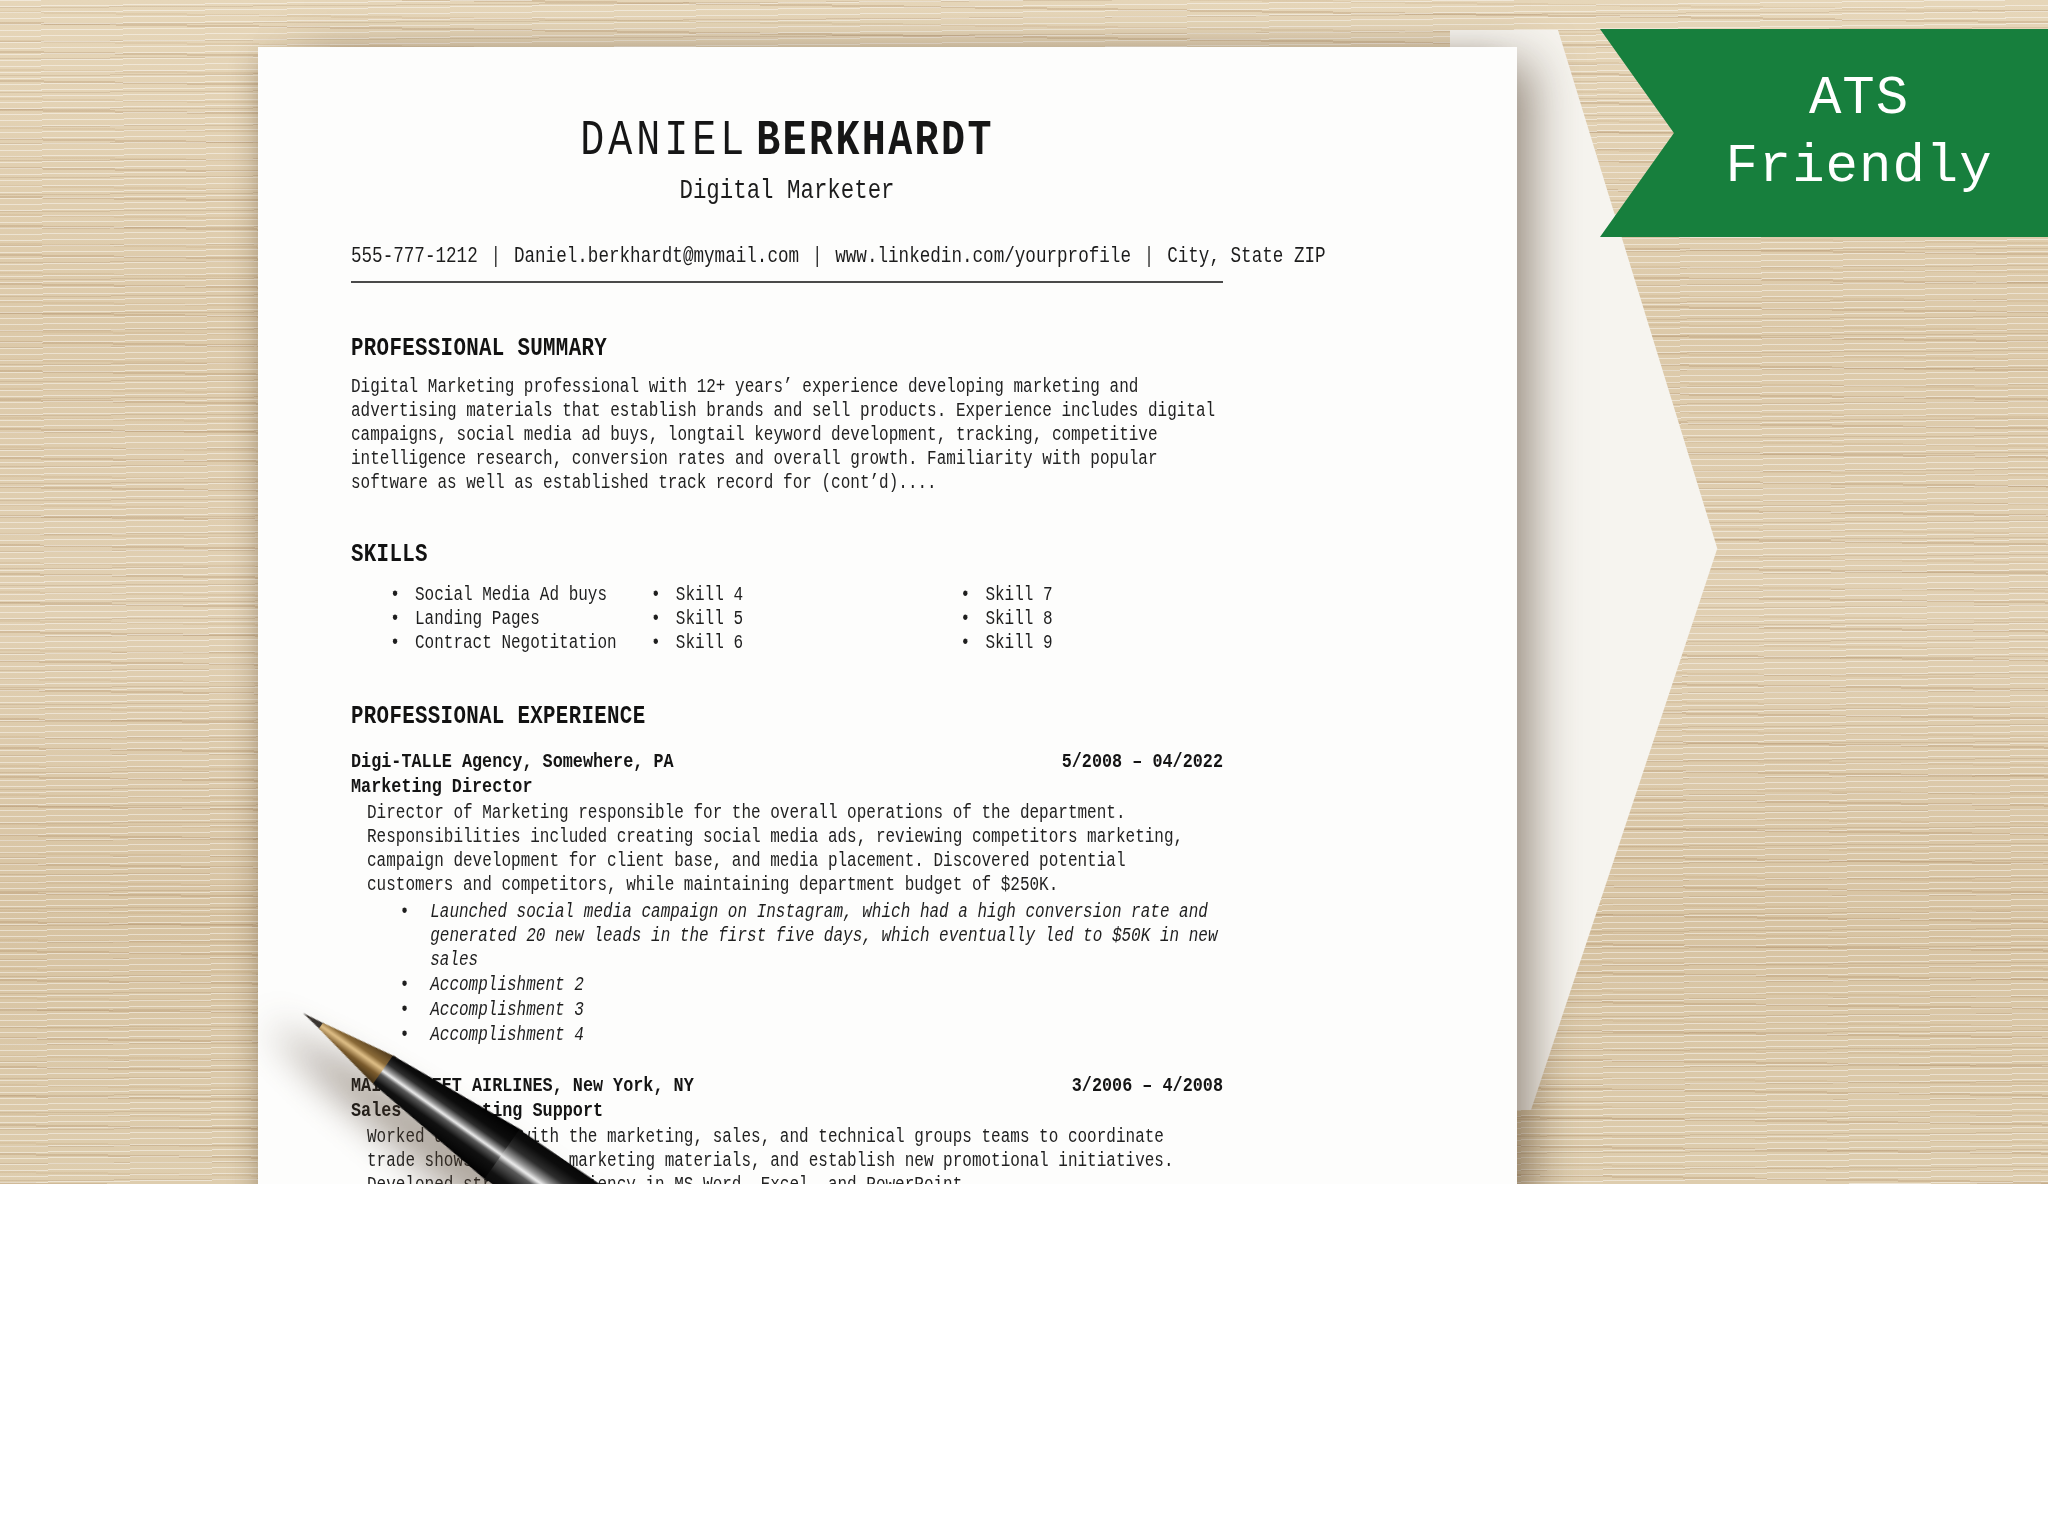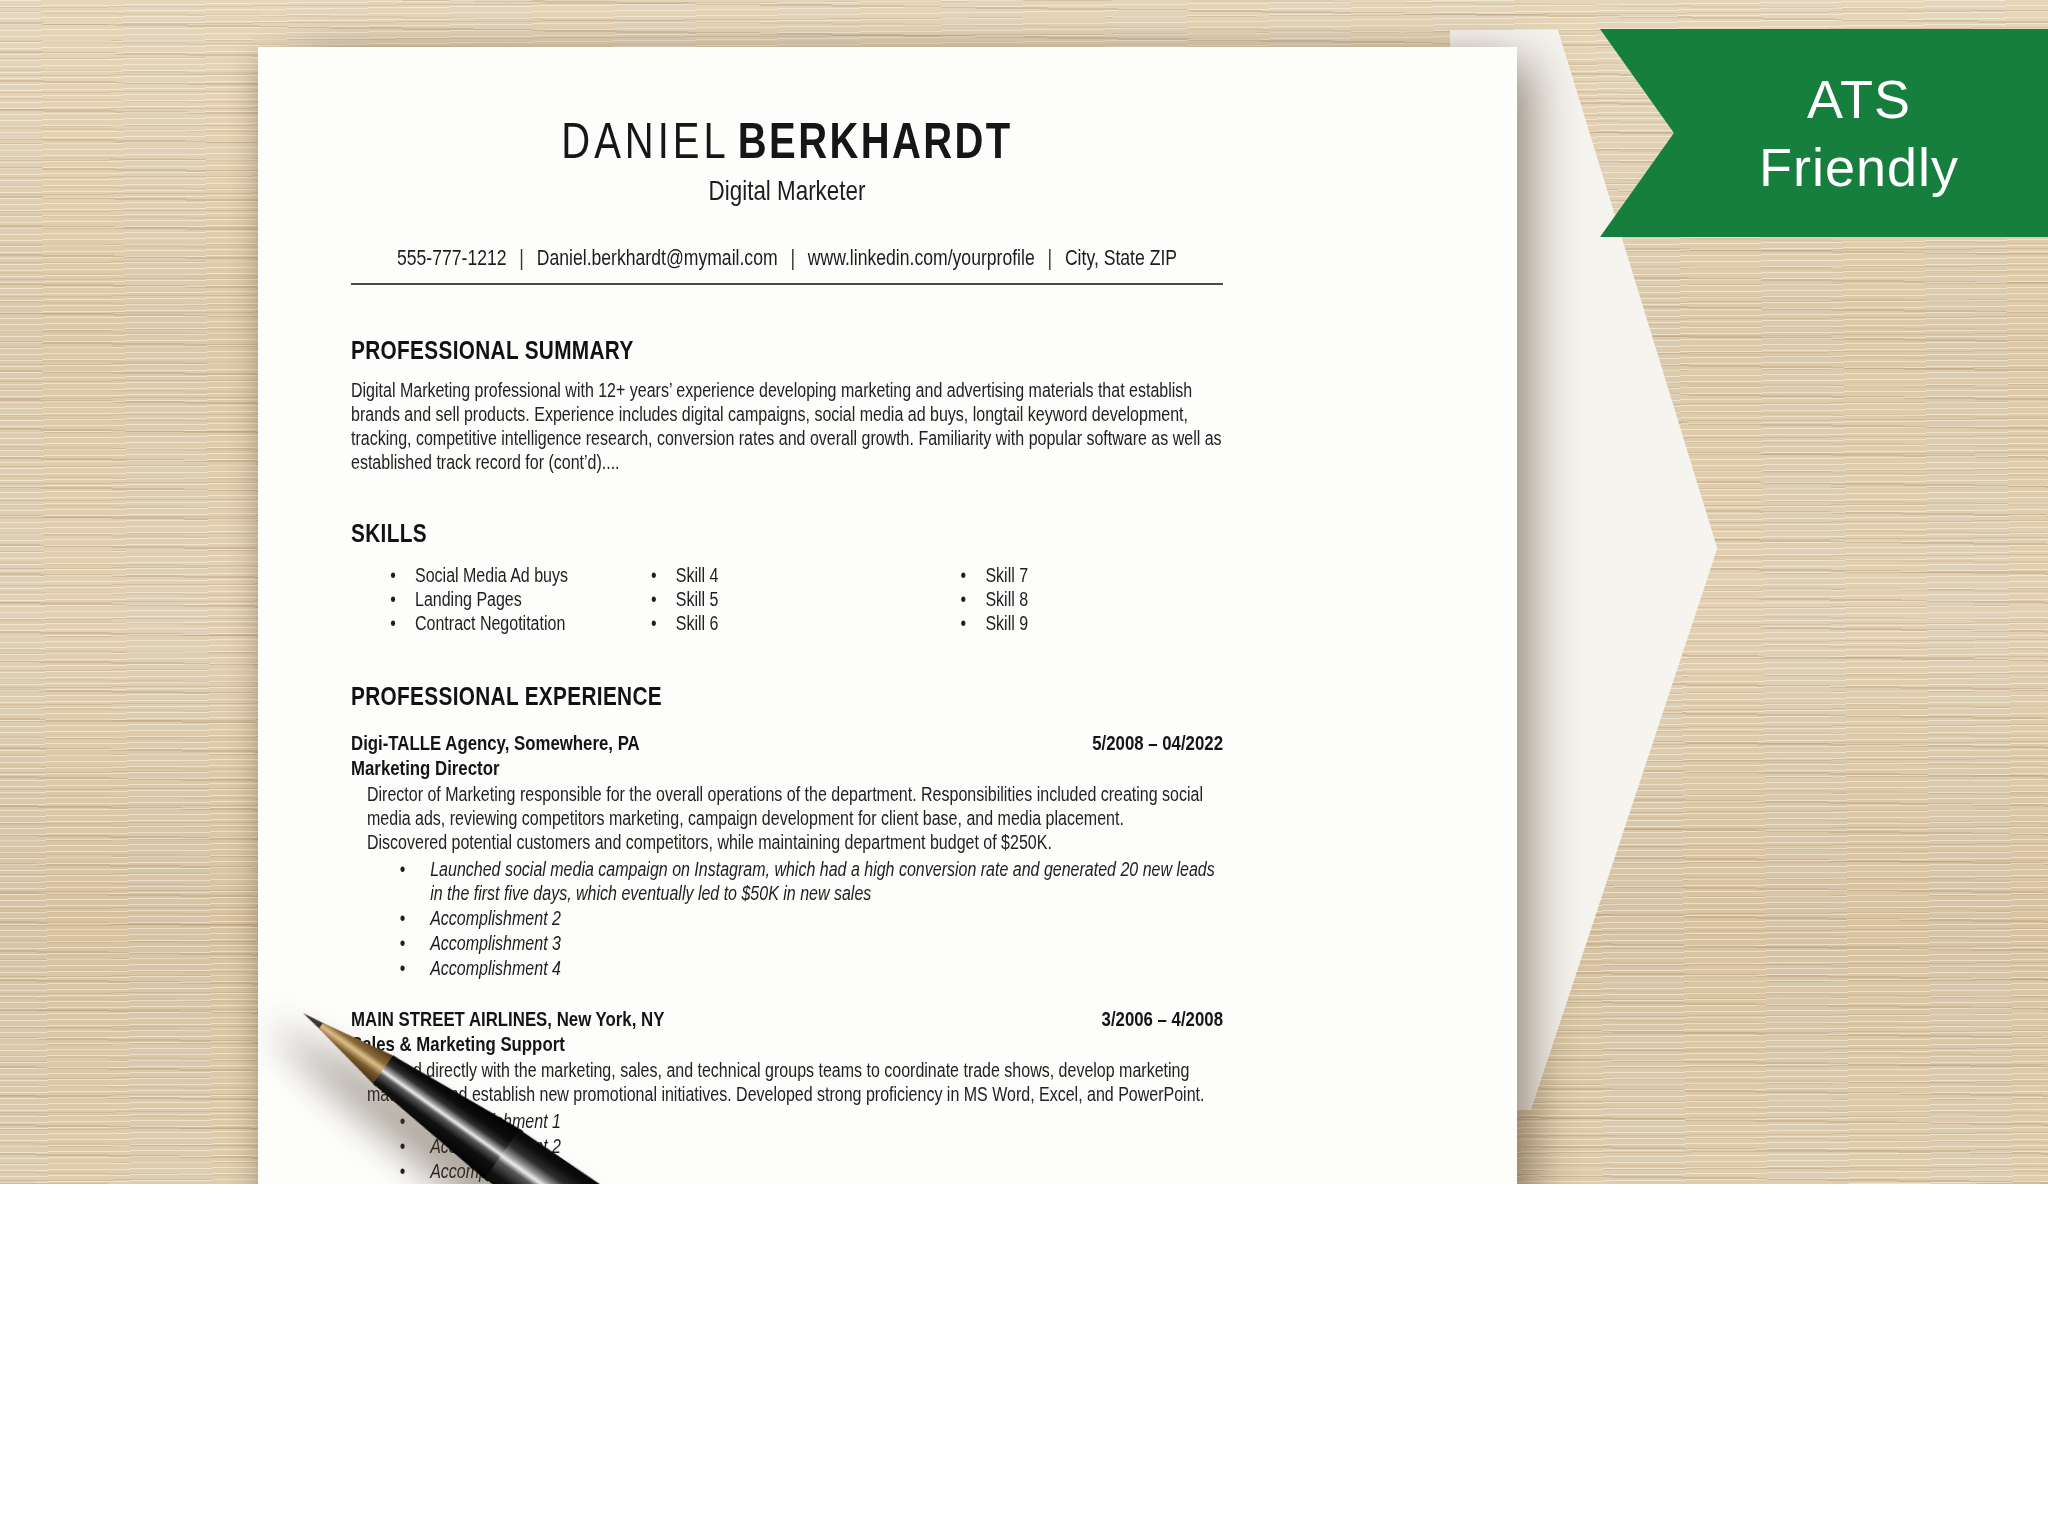--- a/index.html
+++ b/index.html
@@ -1,17 +1,17 @@
 <!DOCTYPE html>
 <html><head>
 <meta charset="utf-8">
 <style>
   html,body{margin:0;padding:0;}
   #stage{position:relative;width:2048px;height:1184px;overflow:hidden;
-    font-family:Liberation Sans, sans-serif;}
+    font-family:Liberation Mono, monospace;}
 
   
   .wood{position:absolute;inset:0;
     background-color:#ddcbab;
     background-image:
       repeating-linear-gradient(179.3deg, rgba(255,255,255,.45) 0 1px, rgba(255,255,255,0) 1px 6px),
       repeating-linear-gradient(0.8deg, rgba(171,136,96,.28) 0 2px, rgba(0,0,0,0) 2px 11px, rgba(193,162,120,.20) 11px 13px, rgba(0,0,0,0) 13px 29px),
       repeating-linear-gradient(-0.4deg, rgba(140,105,70,.16) 0 1px, rgba(0,0,0,0) 1px 17px),
       linear-gradient(180deg,#e6d6b9 0%,#dcc9a9 28%,#e1d0b3 52%,#d7c3a2 78%,#decdae 100%);
   }

